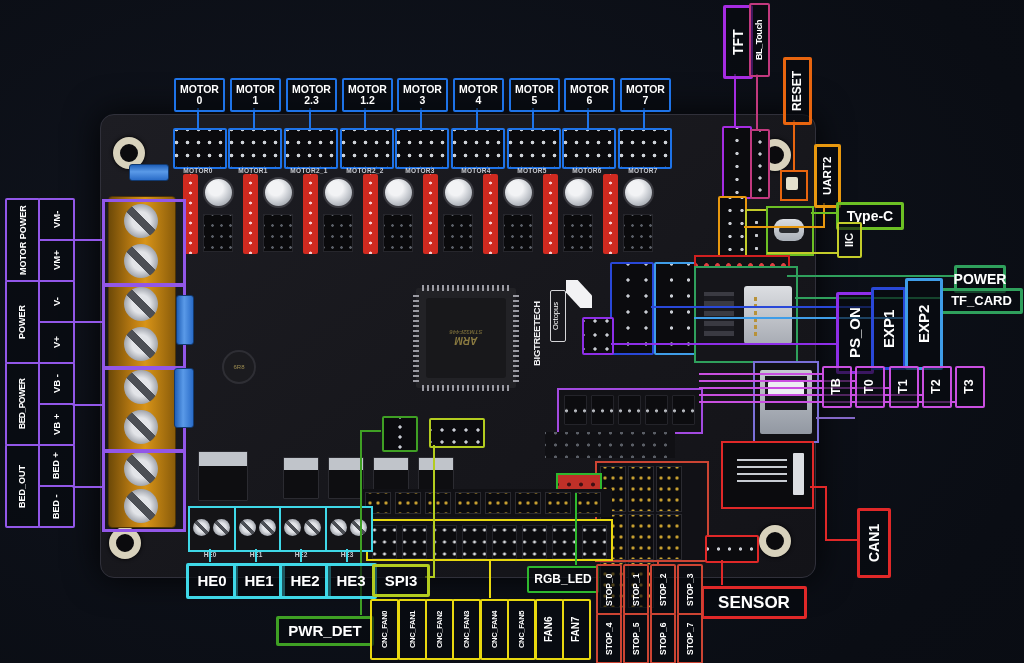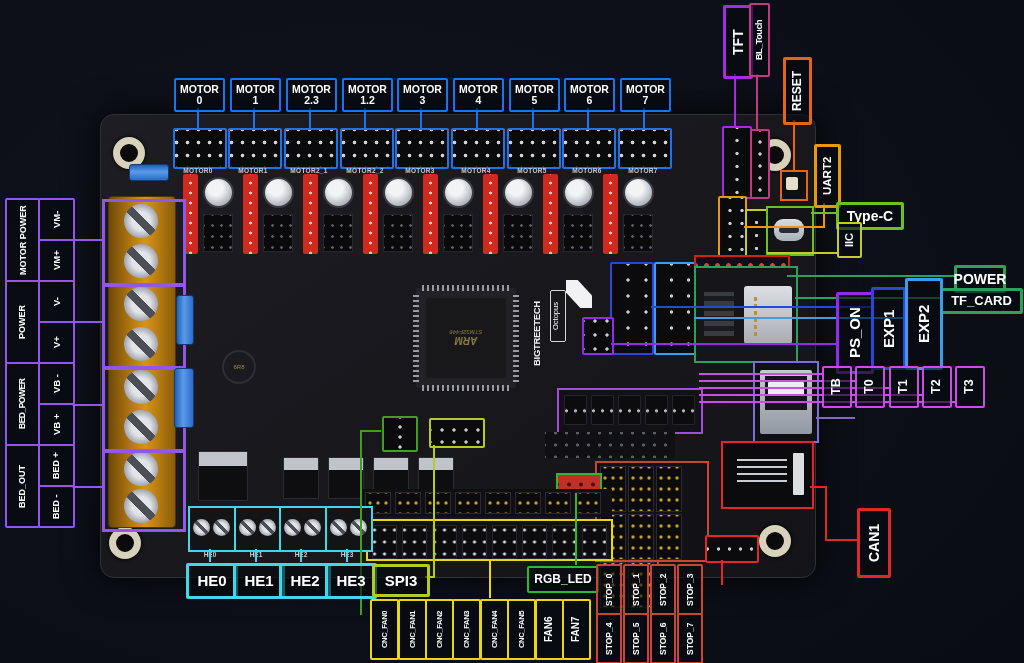--- a/index.html
+++ b/index.html
@@ -325,40 +325,42 @@
   <div class="lb" style="left:940px;top:288px;width:77px;height:20px;border:3px solid #2fa05c;font-size:13px;">TF_CARD</div>
   <div class="lb v" style="left:836px;top:292px;width:32px;height:76px;border:3px solid #8e2ee8;font-size:15px;">PS_ON</div>
   <div class="lb v" style="left:871px;top:287px;width:29px;height:77px;border:3px solid #2948d8;font-size:15px;">EXP1</div>
   <div class="lb v" style="left:905px;top:278px;width:32px;height:86px;border:3px solid #3f9de8;font-size:15px;">EXP2</div>
   <div class="lb v" style="left:822px;top:366px;width:26px;height:38px;border:2.5px solid #c94fe0;font-size:12.5px;">TB</div>
   <div class="lb v" style="left:855px;top:366px;width:26px;height:38px;border:2.5px solid #c94fe0;font-size:12.5px;">T0</div>
   <div class="lb v" style="left:889px;top:366px;width:26px;height:38px;border:2.5px solid #c94fe0;font-size:12.5px;">T1</div>
   <div class="lb v" style="left:922px;top:366px;width:26px;height:38px;border:2.5px solid #c94fe0;font-size:12.5px;">T2</div>
   <div class="lb v" style="left:955px;top:366px;width:26px;height:38px;border:2.5px solid #c94fe0;font-size:12.5px;">T3</div>
   <div class="lb v" style="left:857px;top:508px;width:28px;height:64px;border:3px solid #e02828;font-size:14px;">CAN1</div>
+  <div class="lb" style="left:701px;top:586px;width:100px;height:27px;border:3px solid #e02828;font-size:17px;">SENSOR</div>
 
   <div class="lb v" style="left:5px;top:198px;width:31px;height:80px;border:2.5px solid #9257e8;font-size:9px;line-height:12px;">MOTOR POWER</div>
   <div class="lb v" style="left:5px;top:280px;width:31px;height:80px;border:2.5px solid #9257e8;font-size:9px;">POWER</div>
   <div class="lb v" style="left:5px;top:362px;width:31px;height:80px;border:2.5px solid #9257e8;font-size:8.5px;letter-spacing:-.5px;">BED_POWER</div>
   <div class="lb v" style="left:5px;top:444px;width:31px;height:80px;border:2.5px solid #9257e8;font-size:9px;">BED_OUT</div>
   <div class="lb v" style="left:38px;top:198px;width:33px;height:39px;border:2.5px solid #9257e8;font-size:9.5px;">VM-</div>
   <div class="lb v" style="left:38px;top:239px;width:33px;height:39px;border:2.5px solid #9257e8;font-size:9.5px;">VM+</div>
   <div class="lb v" style="left:38px;top:280px;width:33px;height:39px;border:2.5px solid #9257e8;font-size:9.5px;">V-</div>
   <div class="lb v" style="left:38px;top:321px;width:33px;height:39px;border:2.5px solid #9257e8;font-size:9.5px;">V+</div>
   <div class="lb v" style="left:38px;top:362px;width:33px;height:39px;border:2.5px solid #9257e8;font-size:9.5px;line-height:13px;">VB -</div>
   <div class="lb v" style="left:38px;top:403px;width:33px;height:39px;border:2.5px solid #9257e8;font-size:9.5px;line-height:13px;">VB +</div>
   <div class="lb v" style="left:38px;top:444px;width:33px;height:39px;border:2.5px solid #9257e8;font-size:9px;line-height:13px;">BED +</div>
   <div class="lb v" style="left:38px;top:485px;width:33px;height:39px;border:2.5px solid #9257e8;font-size:9px;line-height:13px;">BED -</div>
 
   <div class="lb" style="left:186px;top:563px;width:46px;height:30px;border:3px solid #3fd8e8;font-size:15px;">HE0</div>
   <div class="lb" style="left:233px;top:563px;width:46px;height:30px;border:3px solid #3fd8e8;font-size:15px;">HE1</div>
   <div class="lb" style="left:279px;top:563px;width:46px;height:30px;border:3px solid #3fd8e8;font-size:15px;">HE2</div>
   <div class="lb" style="left:325px;top:563px;width:46px;height:30px;border:3px solid #3fd8e8;font-size:15px;">HE3</div>
   <div class="lb" style="left:372px;top:564px;width:52px;height:27px;border:3px solid #b3cc1f;font-size:15px;">SPI3</div>
   <div class="lb" style="left:527px;top:566px;width:68px;height:23px;border:2.5px solid #2eb82e;font-size:12px;">RGB_LED</div>
+  <div class="lb" style="left:276px;top:616px;width:92px;height:24px;border:3px solid #3fa024;font-size:15px;">PWR_DET</div>
 
   <div class="lb v" style="left:370px;top:599px;width:25px;height:57px;border:2.5px solid #e8d80f;font-size:7.5px;line-height:10px;letter-spacing:-.3px;">CNC_FAN0</div>
   <div class="lb v" style="left:398px;top:599px;width:25px;height:57px;border:2.5px solid #e8d80f;font-size:7.5px;line-height:10px;letter-spacing:-.3px;">CNC_FAN1</div>
   <div class="lb v" style="left:425px;top:599px;width:25px;height:57px;border:2.5px solid #e8d80f;font-size:7.5px;line-height:10px;letter-spacing:-.3px;">CNC_FAN2</div>
   <div class="lb v" style="left:452px;top:599px;width:25px;height:57px;border:2.5px solid #e8d80f;font-size:7.5px;line-height:10px;letter-spacing:-.3px;">CNC_FAN3</div>
   <div class="lb v" style="left:480px;top:599px;width:25px;height:57px;border:2.5px solid #e8d80f;font-size:7.5px;line-height:10px;letter-spacing:-.3px;">CNC_FAN4</div>
   <div class="lb v" style="left:507px;top:599px;width:25px;height:57px;border:2.5px solid #e8d80f;font-size:7.5px;line-height:10px;letter-spacing:-.3px;">CNC_FAN5</div>
   <div class="lb v" style="left:535px;top:599px;width:25px;height:57px;border:2.5px solid #e8d80f;font-size:10px;">FAN6</div>
   <div class="lb v" style="left:562px;top:599px;width:25px;height:57px;border:2.5px solid #e8d80f;font-size:10px;">FAN7</div>
 

